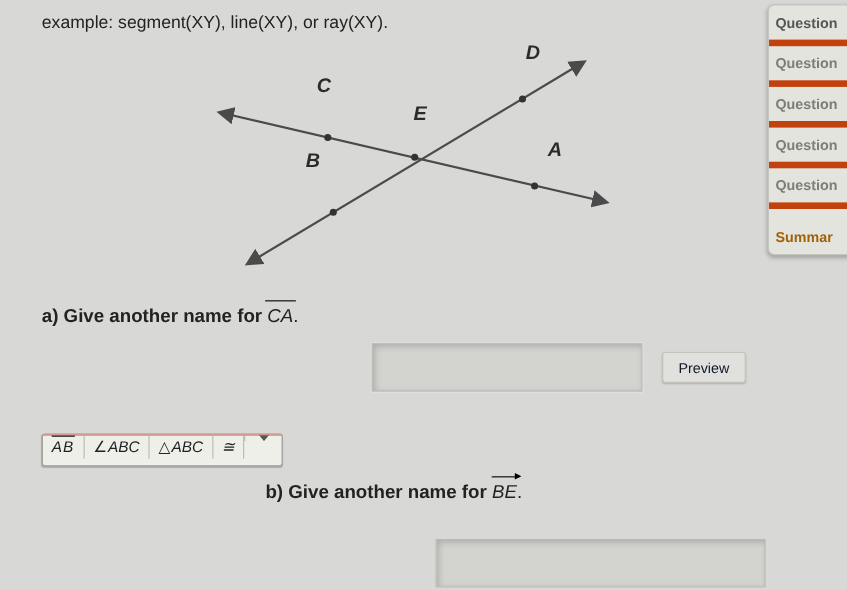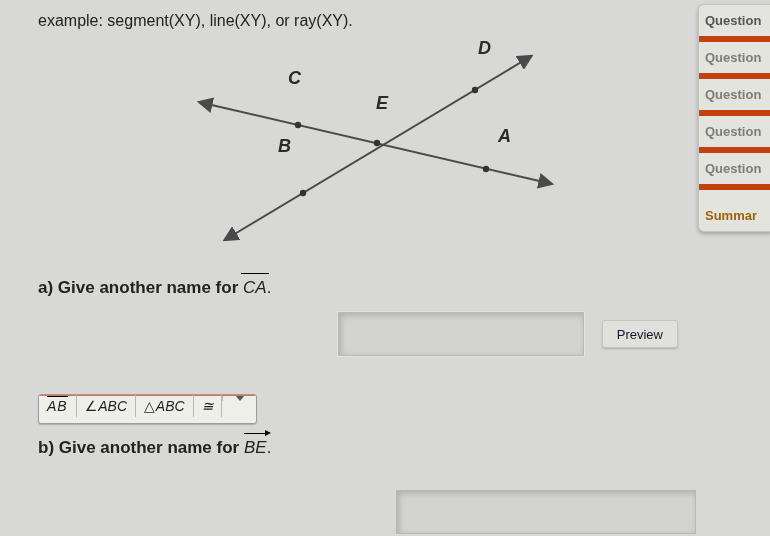--- a/index.html
+++ b/index.html
@@ -149,20 +149,21 @@
     width: 34px;
     border-left: 1px solid #b9b9b3;
     display: flex; align-items: center; justify-content: center;
     cursor: pointer;
   }
   .tb-drop svg { display:block; }
 
   .question-b {
     font-size: 17px;
     margin-top: 14px;
+    text-align: center;
   }
 
   .answer-box-b {
     position: absolute;
     left: 396px;
     top: 490px;
     width: 300px;
     height: 44px;
     border: 1px solid #b9b9b5;
     background: #d3d3cf;

